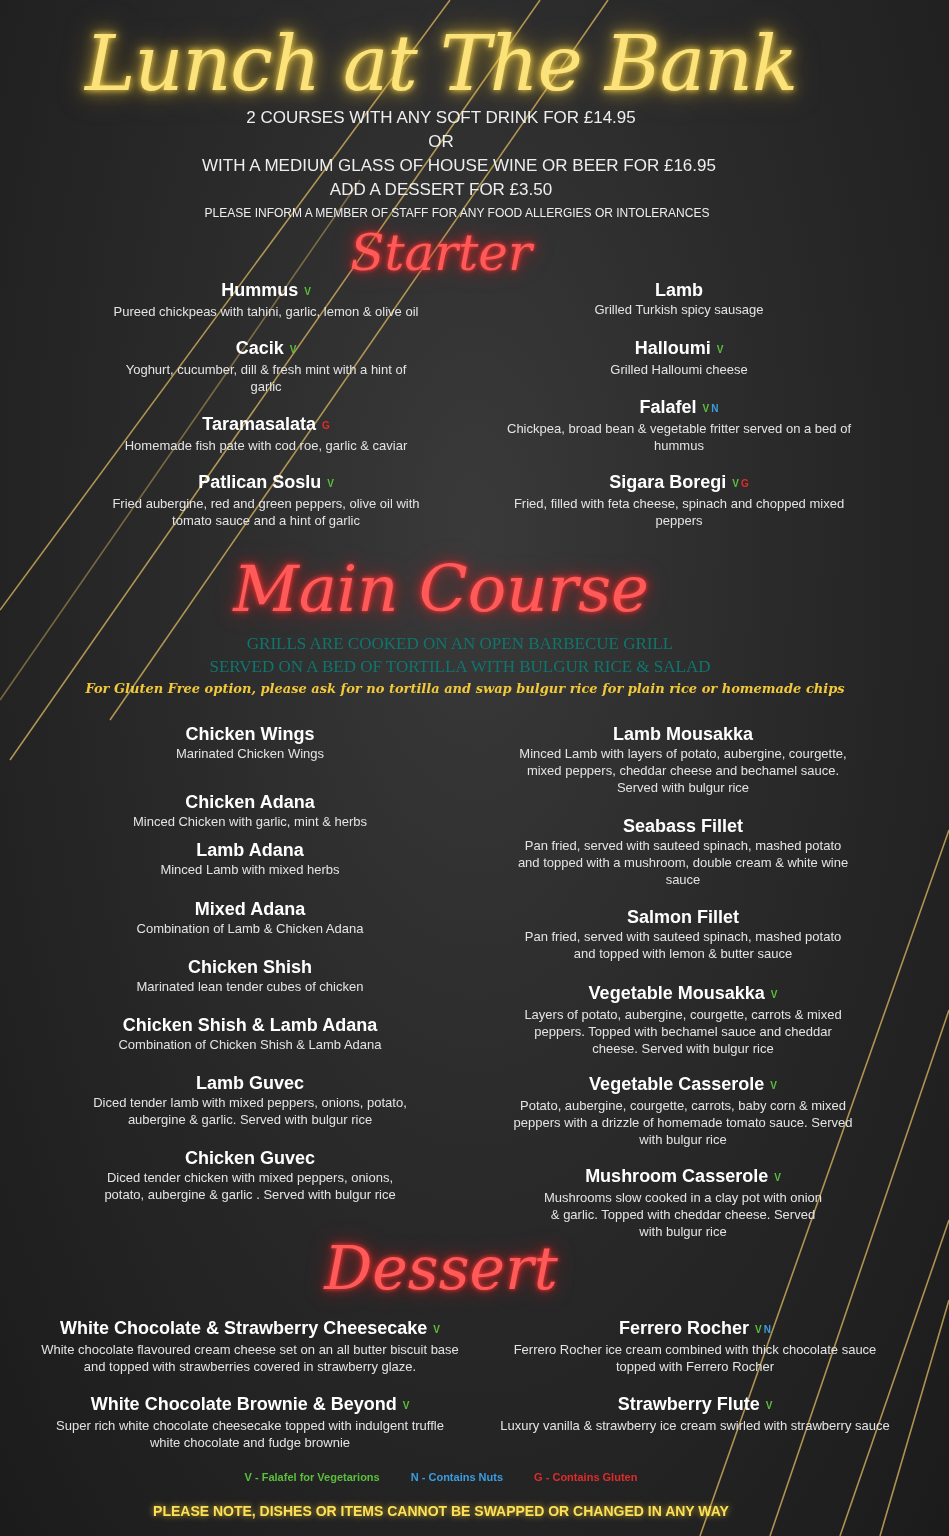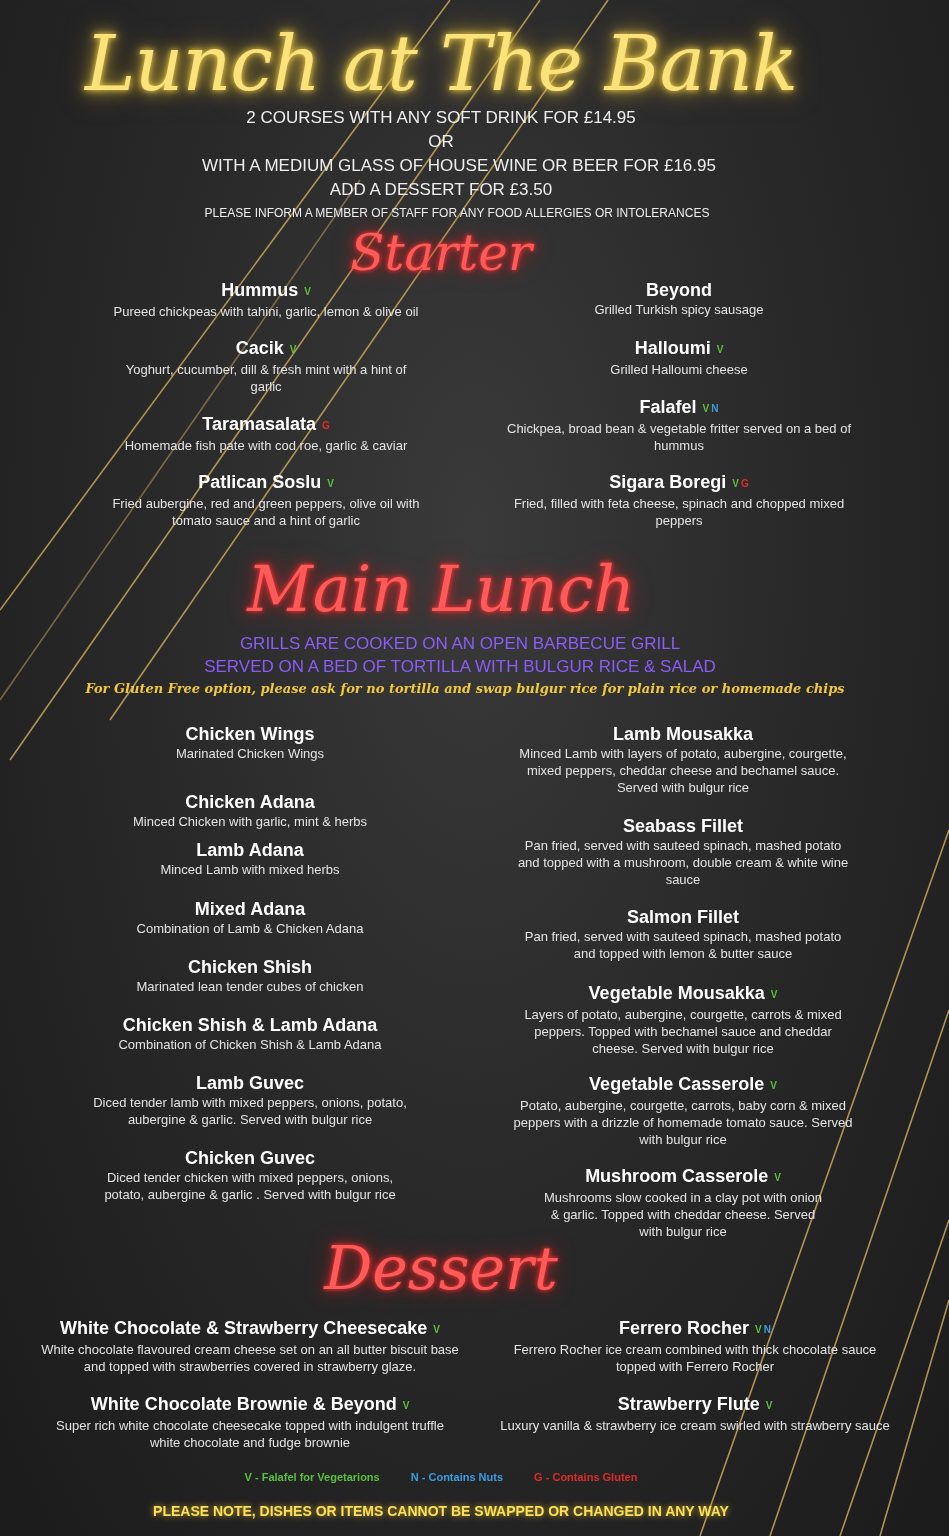--- a/index.html
+++ b/index.html
@@ -49,21 +49,21 @@
     font-size: 13px;
     line-height: 17px;
     color: #e3e3e3;
     margin-top: 1px;
   }
   .tag { font-size: 10px; font-weight: bold; margin-left: 6px; vertical-align: 1px; }
   .tag-v { color: #5cbf3c; }
   .tag-n { color: #3a9ee0; }
   .tag-g { color: #e02b2b; }
 
-  .grill-notes { font-family: Liberation Sans, sans-serif; color: #8b5cf6; font-size: 17px; line-height: 23px; padding-left: 38px; }
+  .grill-notes { font-family: Liberation Serif, serif; color: #0f766e; font-size: 17px; line-height: 23px; padding-left: 38px; }
   .gluten-note {
     font-family: "DejaVu Serif", "Liberation Serif", serif;
     font-style: italic; font-weight: bold;
     color: #f2c93a; font-size: 13px; line-height: 18px; margin-left: 24px;
   }
 
   .legend { font-family: "Liberation Sans", sans-serif; font-size: 11px; font-weight: bold; }
   .legend span { margin: 0 14px; }
   .final-note {
     font-family: "Liberation Sans", sans-serif;
@@ -110,38 +110,38 @@
     <div class="item-desc">Homemade fish pate with cod roe, garlic &amp; caviar</div>
   </div>
   <div class="item" style="top:472px; padding:0 18px;">
     <div class="item-name"><span>Patlican Soslu</span><span class="tag tag-v">V</span></div>
     <div class="item-desc">Fried aubergine, red and green peppers, olive oil with tomato sauce and a hint of garlic</div>
   </div>
 </div>
 
 <div class="col" style="left:506px; width:346px; top:0; height:1536px;">
   <div class="item" style="top:280px;">
-    <div class="item-name"><span>Beyond</span></div>
+    <div class="item-name"><span>Lamb</span></div>
     <div class="item-desc">Grilled Turkish spicy sausage</div>
   </div>
   <div class="item" style="top:338px;">
     <div class="item-name"><span>Halloumi</span><span class="tag tag-v">V</span></div>
     <div class="item-desc">Grilled Halloumi cheese</div>
   </div>
   <div class="item" style="top:397px;">
     <div class="item-name"><span>Falafel</span><span class="tag tag-v">V</span><span class="tag tag-n" style="margin-left:2px;">N</span></div>
     <div class="item-desc">Chickpea, broad bean &amp; vegetable fritter served on a bed of hummus</div>
   </div>
   <div class="item" style="top:472px;">
     <div class="item-name"><span>Sigara Boregi</span><span class="tag tag-v">V</span><span class="tag tag-g" style="margin-left:2px;">G</span></div>
     <div class="item-desc">Fried, filled with feta cheese, spinach and chopped mixed peppers</div>
   </div>
 </div>
 
-<div class="abs section-heading" style="top:545px; font-size:64px; line-height:88px;">Main Lunch</div>
+<div class="abs section-heading" style="top:545px; font-size:64px; line-height:88px;">Main Course</div>
 <div class="abs grill-notes" style="top:632px;">GRILLS ARE COOKED ON AN OPEN BARBECUE GRILL</div>
 <div class="abs grill-notes" style="top:655px;">SERVED ON A BED OF TORTILLA WITH BULGUR RICE &amp; SALAD</div>
 <div class="abs gluten-note" style="top:680px;">For Gluten Free option, please ask for no tortilla and swap bulgur rice for plain rice or homemade chips</div>
 
 <div class="col" style="left:90px; width:320px; top:0; height:1536px;">
   <div class="item" style="top:724px;">
     <div class="item-name">Chicken Wings</div>
     <div class="item-desc">Marinated Chicken Wings</div>
   </div>
   <div class="item" style="top:792px;">

